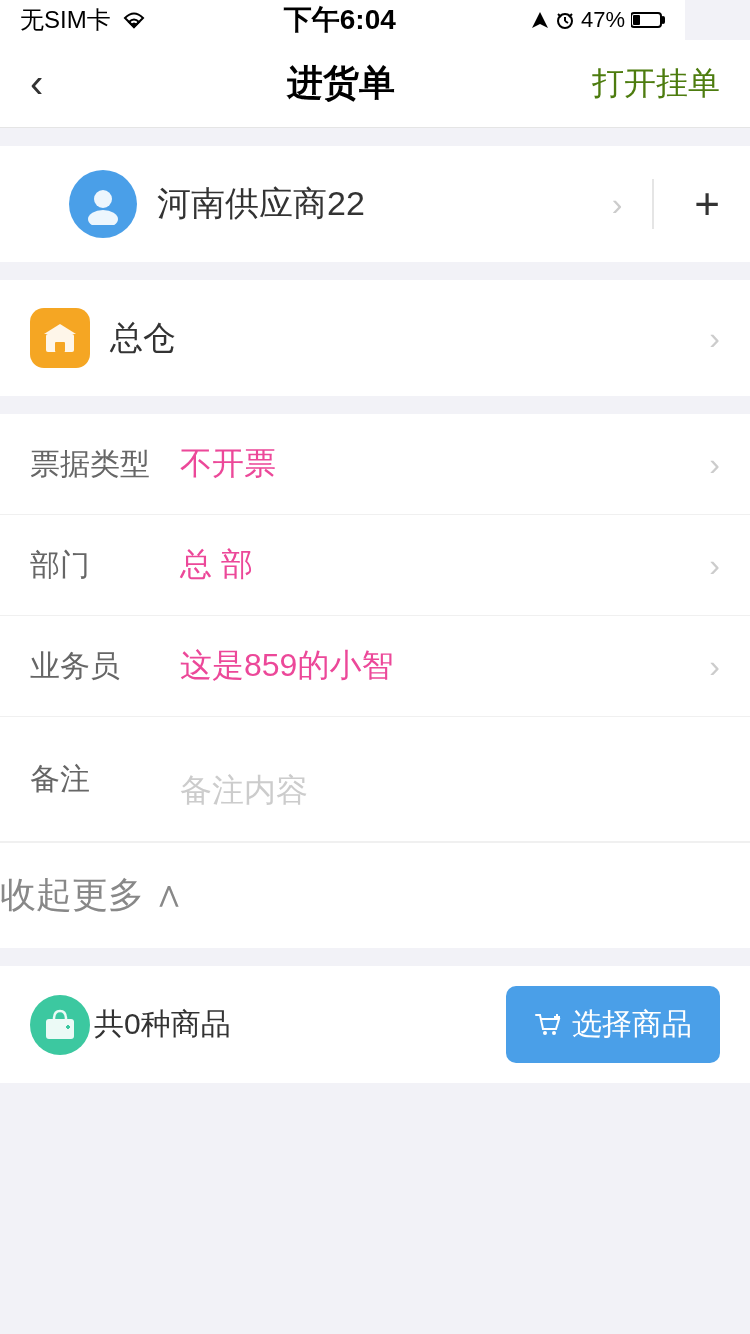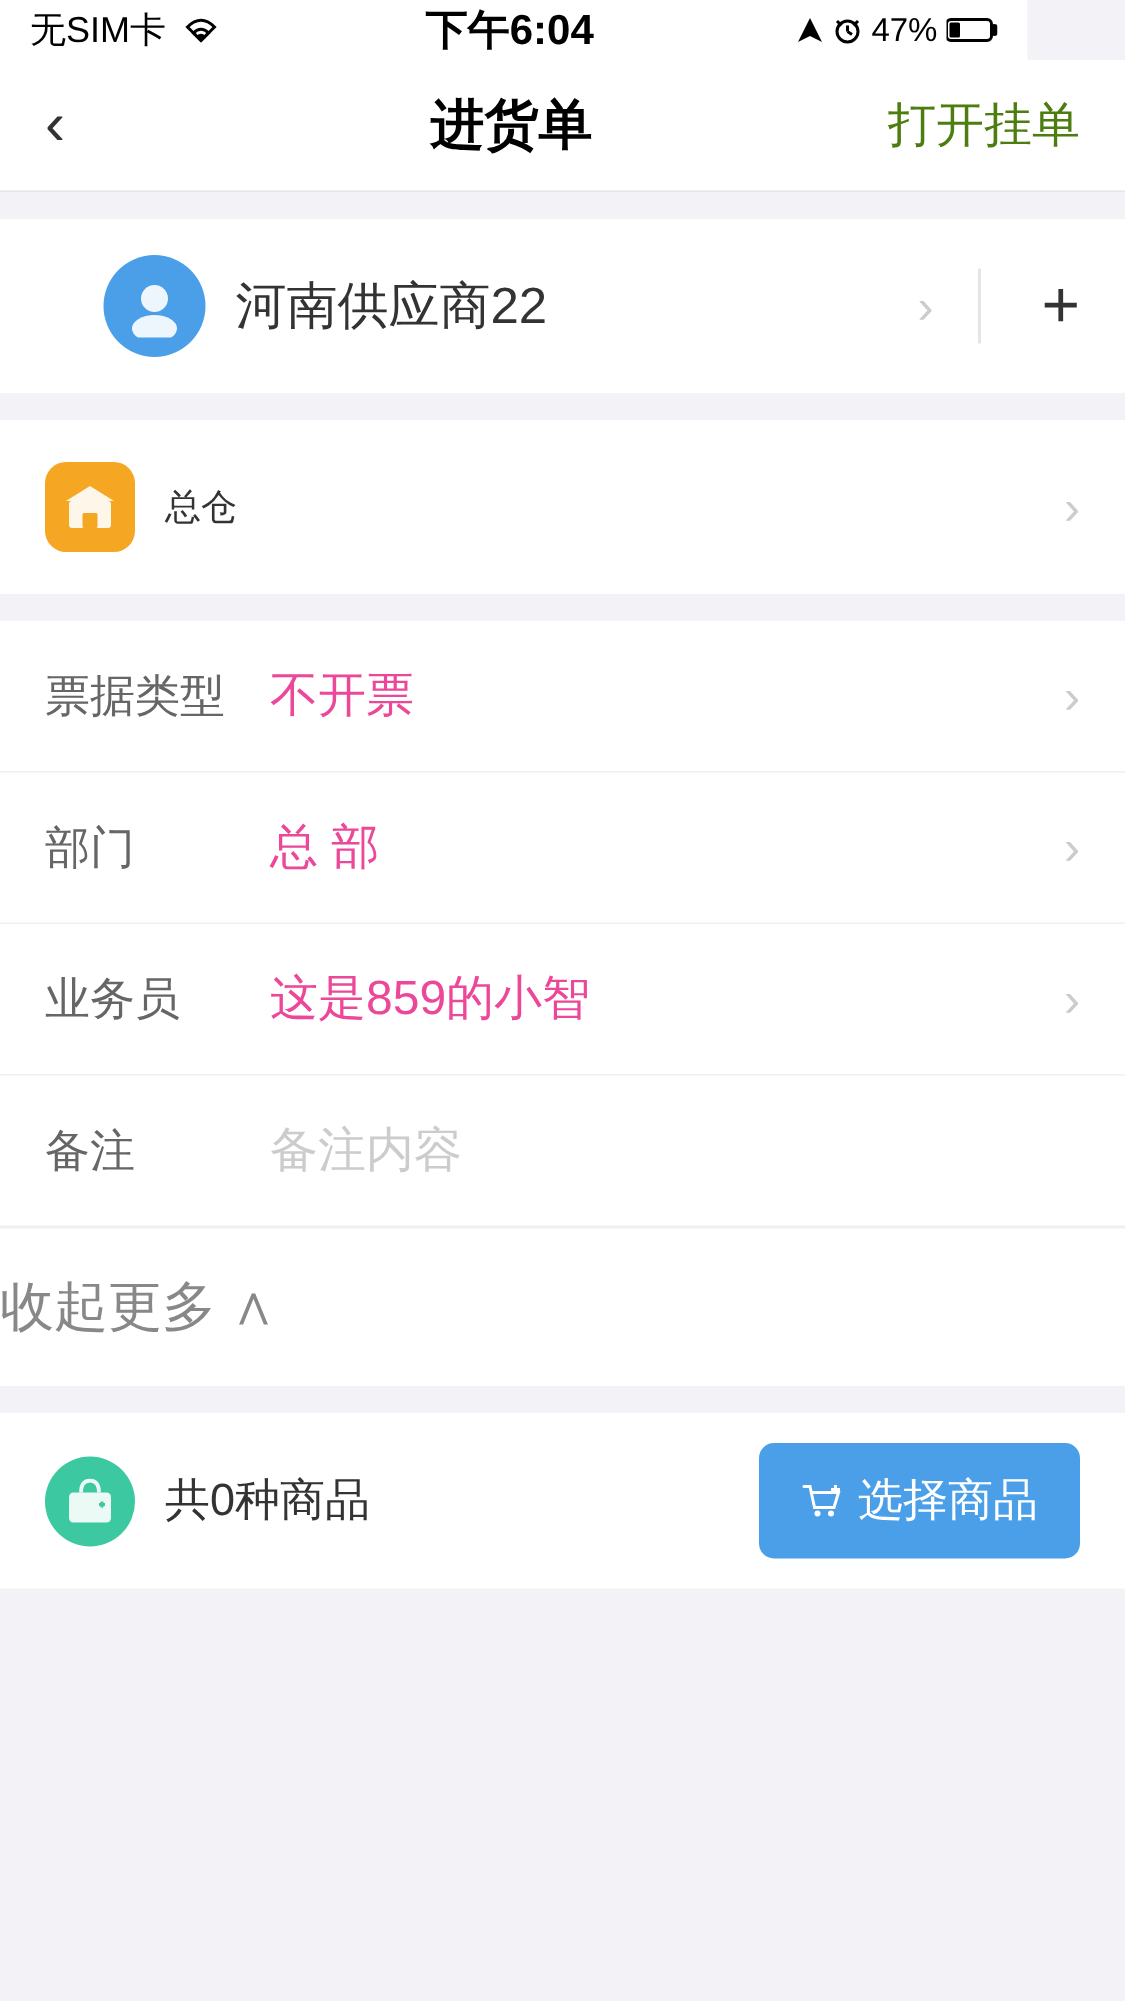--- a/index.html
+++ b/index.html
@@ -137,21 +137,21 @@
       background: #f5a623;
       display: flex;
       align-items: center;
       justify-content: center;
       margin-right: 20px;
       flex-shrink: 0;
     }
     .row-icon svg { width: 36px; height: 36px; }
     .row-label {
       flex: 1;
-      font-size: 24px;
+      font-size: 33px;
       color: #333;
     }
     .row-chevron {
       color: #ccc;
       font-size: 32px;
     }
 
     
     .form-section {
       background: #fff;
@@ -172,20 +172,21 @@
       flex-shrink: 0;
     }
     .form-value {
       flex: 1;
       font-size: 32px;
       color: #ec4899;
       padding-left: 20px;
     }
     .form-value.placeholder {
       color: #ccc;
+      margin-top: 24px;
     }
     .form-chevron {
       color: #ccc;
       font-size: 32px;
     }
 
     
     .collapse-row {
       background: #fff;
       text-align: left;
@@ -196,21 +197,21 @@
       cursor: pointer;
     }
 
     
     .bottom-bar {
       background: #fff;
       margin-top: 18px;
       display: flex;
       align-items: center;
       padding: 20px 30px;
-      gap: 20px;
+      gap: 4px;
     }
     .product-count-icon {
       width: 60px;
       height: 60px;
       border-radius: 50%;
       background: #3cc8a0;
       display: flex;
       align-items: center;
       justify-content: center;
       flex-shrink: 0;

